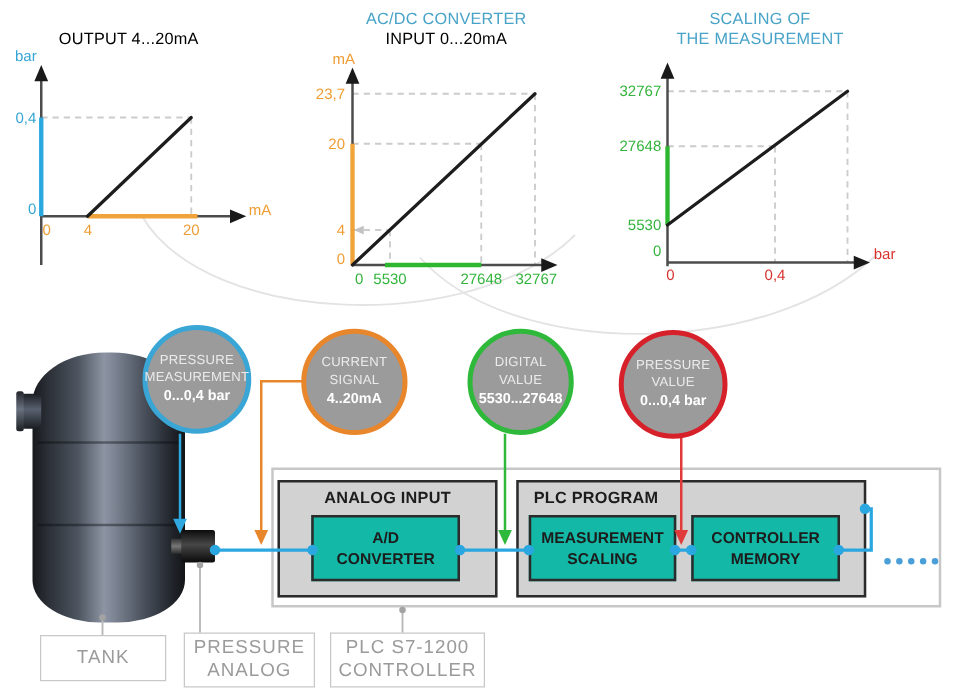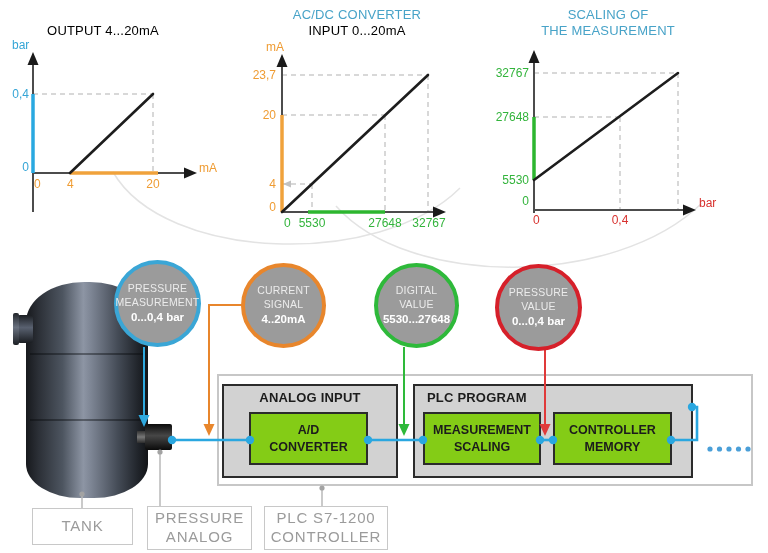--- a/index.html
+++ b/index.html
@@ -52,21 +52,21 @@
 
   
   .outer-box { position:absolute; left:217px; top:374px; width:536px; height:112px;
     border:2px solid #c7c7c7; background:#fff; }
   .gray-box { position:absolute; background:#d2d2d2; border:2px solid #2b2b2b; }
   .gb-analog { left:222px; top:384px; width:176px; height:94px; }
   .gb-plc    { left:413px; top:384px; width:280px; height:94px; }
   .box-title { position:absolute; font-size:13px; font-weight:700; color:#1c1c1c; letter-spacing:.2px; }
   .bt-analog { left:222px; top:390px; width:176px; text-align:center; }
   .bt-plc    { left:427px; top:390px; }
-  .white-box { position:absolute; background:#84cc16; border:2px solid #2b2b2b;
+  .white-box { position:absolute; background:#14b8a6; border:2px solid #2b2b2b;
     display:flex; flex-direction:column; align-items:center; justify-content:center;
     font-size:12.5px; font-weight:600; color:#1c1c1c; line-height:1.3; text-align:center; }
   .wb-ad { left:249px; top:412px; width:119px; height:53px; }
   .wb-ms { left:423px; top:412px; width:118px; height:53px; }
   .wb-cm { left:553px; top:412px; width:119px; height:53px; }
 
   
   .plant-label { position:absolute; border:1.5px solid #c8c8c8; color:#9b9b9b; background:#fff;
     display:flex; flex-direction:column; align-items:center; justify-content:center;
     font-size:15px; line-height:1.25; letter-spacing:.8px; text-align:center; }

